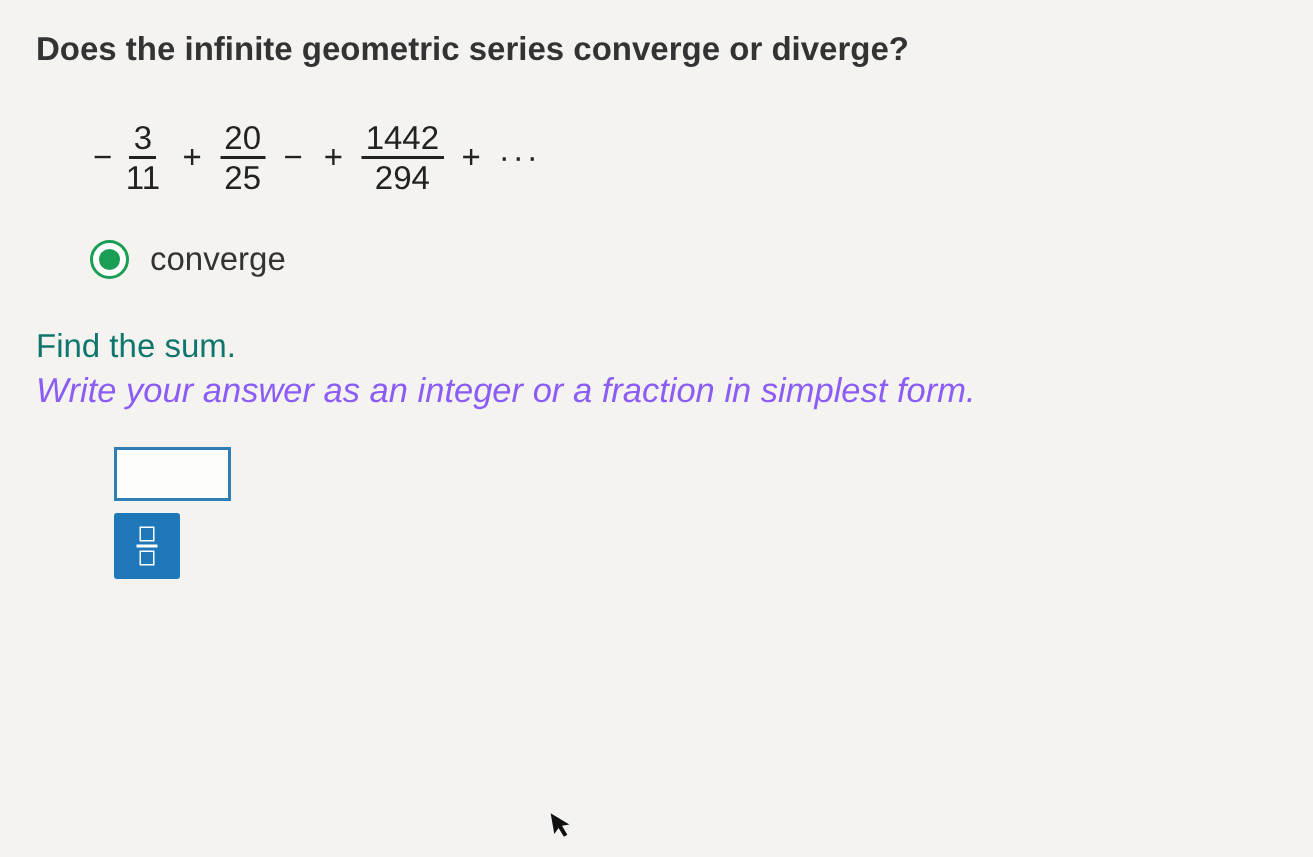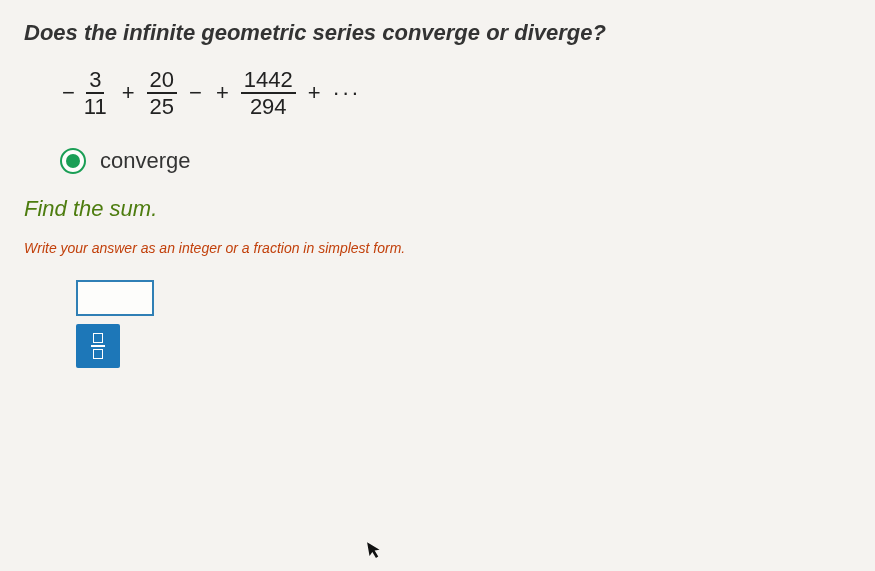--- a/index.html
+++ b/index.html
@@ -10,22 +10,21 @@
     background: #f5f3f0;
     color: #2a2a2a;
     width: 875px;
     height: 571px;
     position: relative;
   }
   .question {
     font-size: 22px;
     font-weight: 600;
     color: #333;
-    margin-bottom: 22px;
-    font-style: italic;
+    margin-bottom: 34px;
   }
   .series {
     font-size: 22px;
     display: flex;
     align-items: center;
     gap: 10px;
     margin-left: 36px;
     margin-bottom: 30px;
     color: #222;
   }
@@ -49,21 +48,21 @@
   }
   .neg {
     margin-right: -6px;
   }
   .dots {
     font-size: 22px;
     letter-spacing: 2px;
   }
   .options {
     margin-left: 36px;
-    margin-bottom: 22px;
+    margin-bottom: 32px;
   }
   .option {
     display: flex;
     align-items: center;
     gap: 14px;
     font-size: 22px;
     margin-bottom: 14px;
     cursor: pointer;
     color: #333;
   }
@@ -84,28 +83,27 @@
     content: "";
     width: 14px;
     height: 14px;
     background: #1a9e55;
     border-radius: 50%;
     display: block;
   }
   .prompt2 {
     font-size: 22px;
     font-weight: 500;
-    color: #4d7c0f;
-    margin-bottom: 18px;
+    color: #0f766e;
+    margin-bottom: 3px;
+  }
+  .hint {
+    font-size: 23px;
     font-style: italic;
-  }
-  .hint {
-    font-size: 14px;
-    font-style: italic;
-    color: #c2410c;
+    color: #8b5cf6;
     margin-bottom: 24px;
   }
   .answer-area {
     margin-left: 52px;
     display: flex;
     flex-direction: column;
     align-items: flex-start;
     gap: 8px;
   }
   .answer-box {

